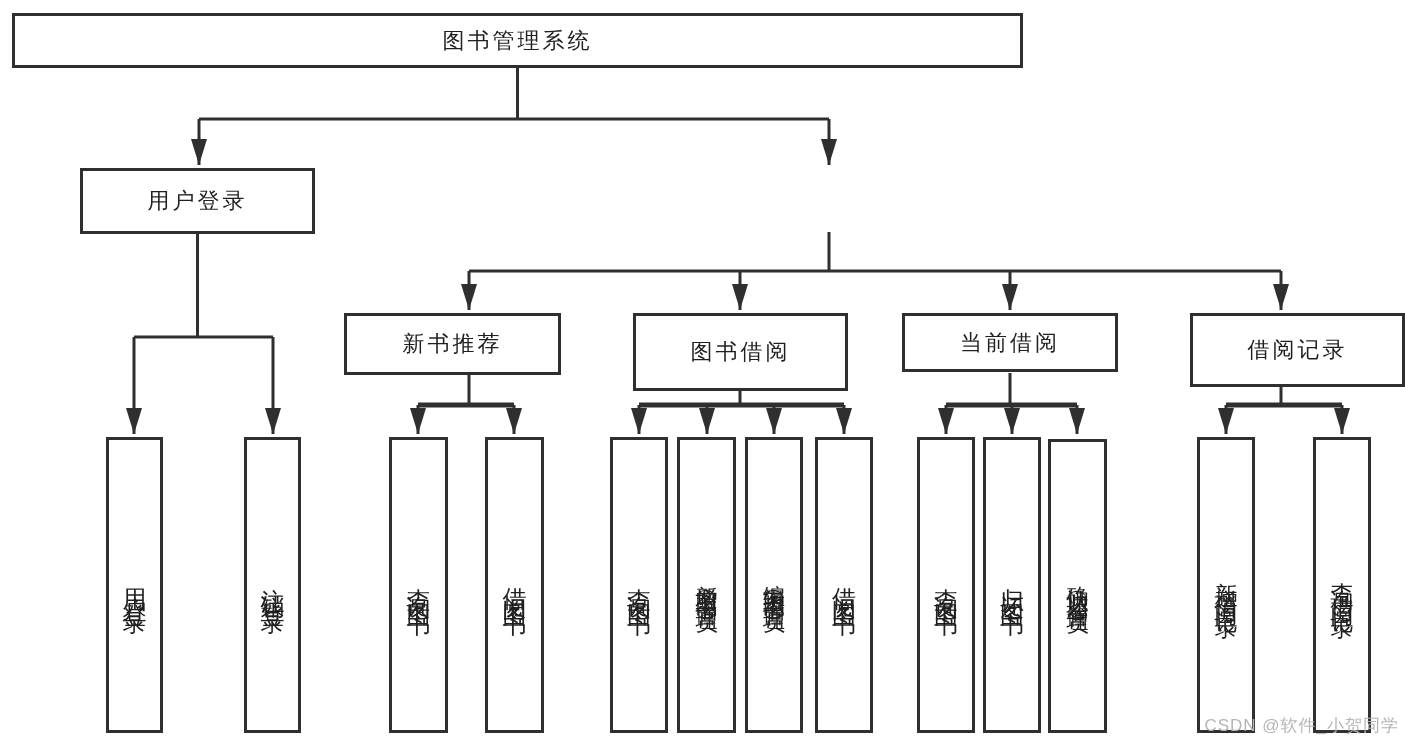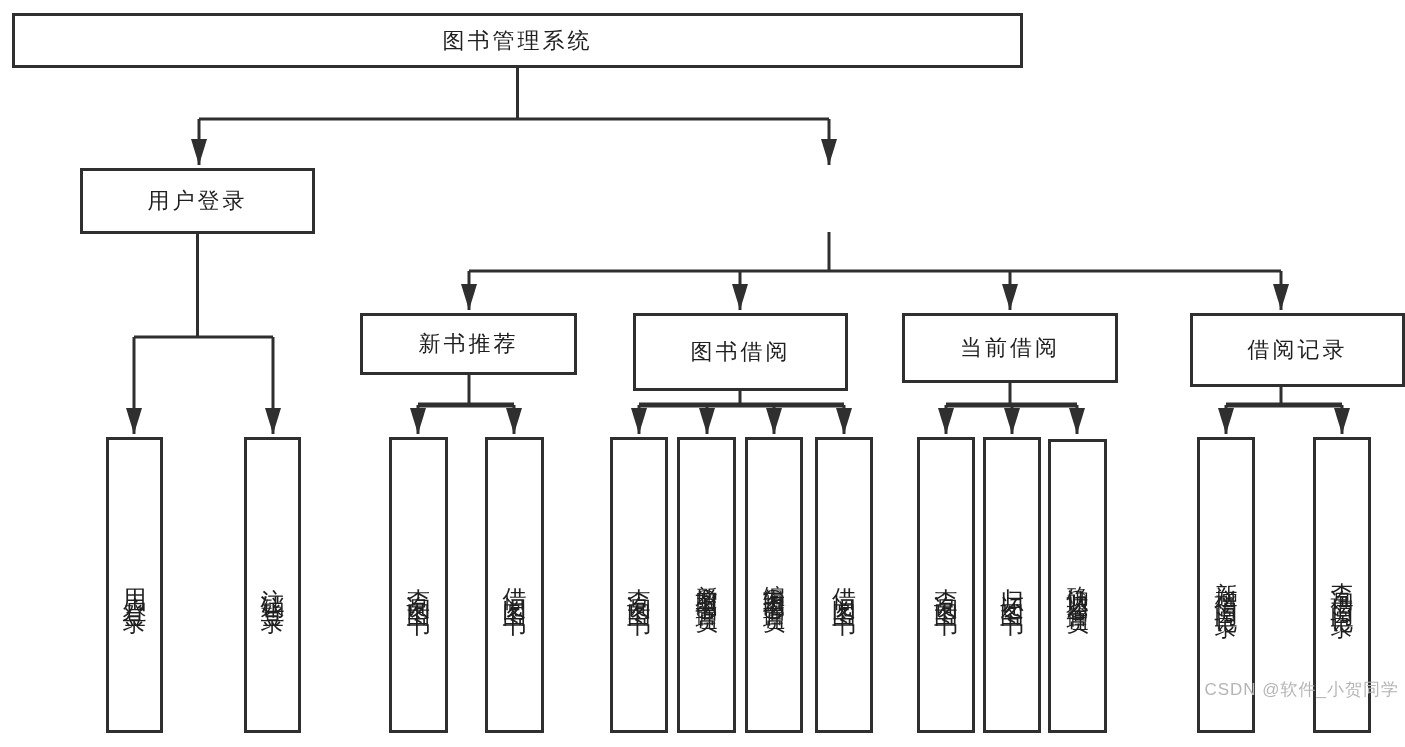--- a/index.html
+++ b/index.html
@@ -40,21 +40,21 @@
     writing-mode:vertical-lr;
     text-orientation:mixed;
     font-size:24px;
     letter-spacing:8px;
     line-height:1;
   }
   .vbox.mid span{font-size:23px;letter-spacing:7px;}
   .vbox.long span{font-size:22px;letter-spacing:4px;}
   .watermark{
     position:absolute;
-    top:678px;right:6px;
+    top:714px;right:6px;
     font-size:17px;
     color:var(--wm);
     letter-spacing:1px;
     white-space:nowrap;
     text-align:right;
   }
 </style>
 </head>
 <body>
 
@@ -108,27 +108,27 @@
   </svg>
 
   <div class="hbox" style="left:12px;top:13px;width:1011px;height:55px">
     <span>图书管理系统</span>
   </div>
 
   <div class="hbox" style="left:80px;top:168px;width:235px;height:66px">
     <span>用户登录</span>
   </div>
 
-  <div class="hbox" style="left:360px;top:313px;width:217px;height:62px">
+  <div class="hbox" style="left:344px;top:313px;width:217px;height:62px">
     <span>新书推荐</span>
   </div>
   <div class="hbox" style="left:633px;top:313px;width:215px;height:78px">
     <span>图书借阅</span>
   </div>
-  <div class="hbox" style="left:902px;top:313px;width:216px;height:70px">
+  <div class="hbox" style="left:902px;top:313px;width:216px;height:59px">
     <span>当前借阅</span>
   </div>
   <div class="hbox" style="left:1190px;top:313px;width:215px;height:74px">
     <span>借阅记录</span>
   </div>
 
   <div class="vbox" style="left:106px;top:437px;width:57px;height:296px">
     <span>用户登录</span>
   </div>
   <div class="vbox" style="left:244px;top:437px;width:57px;height:296px">

